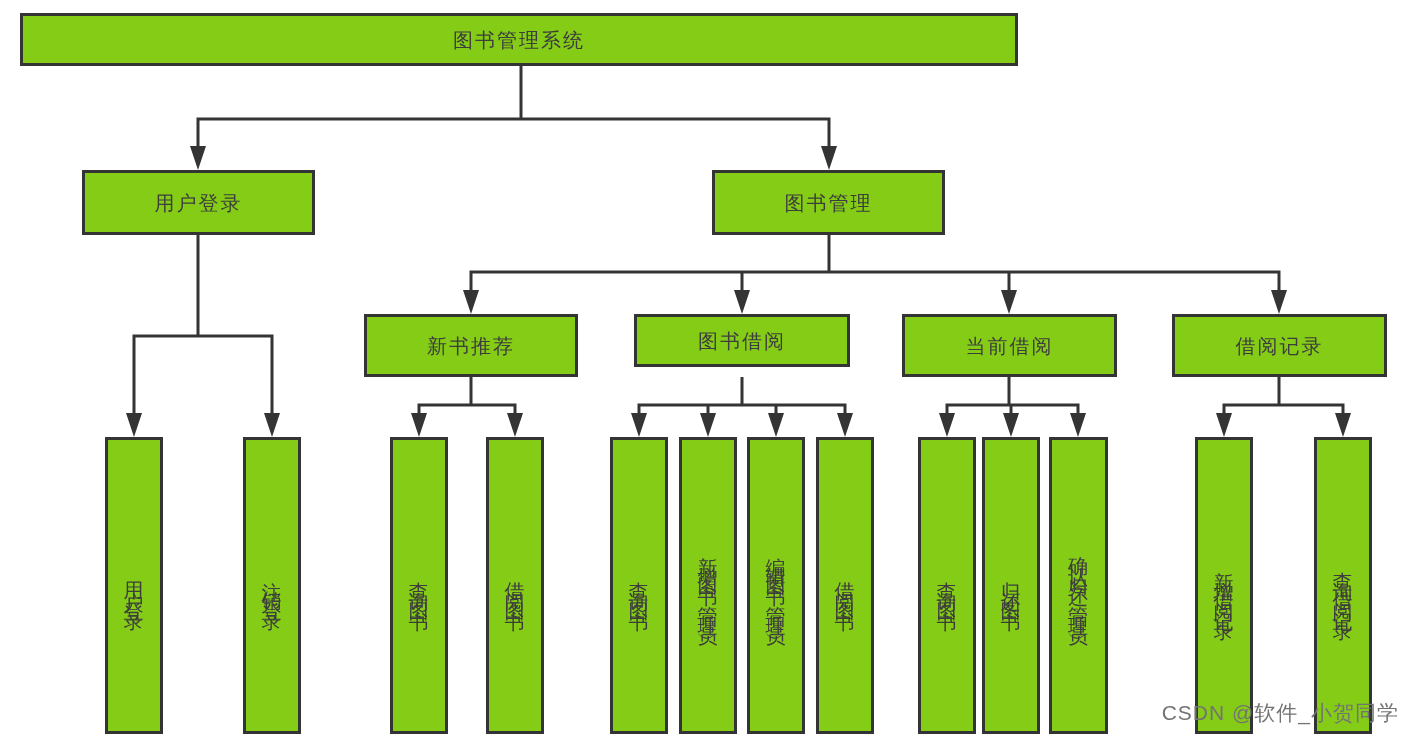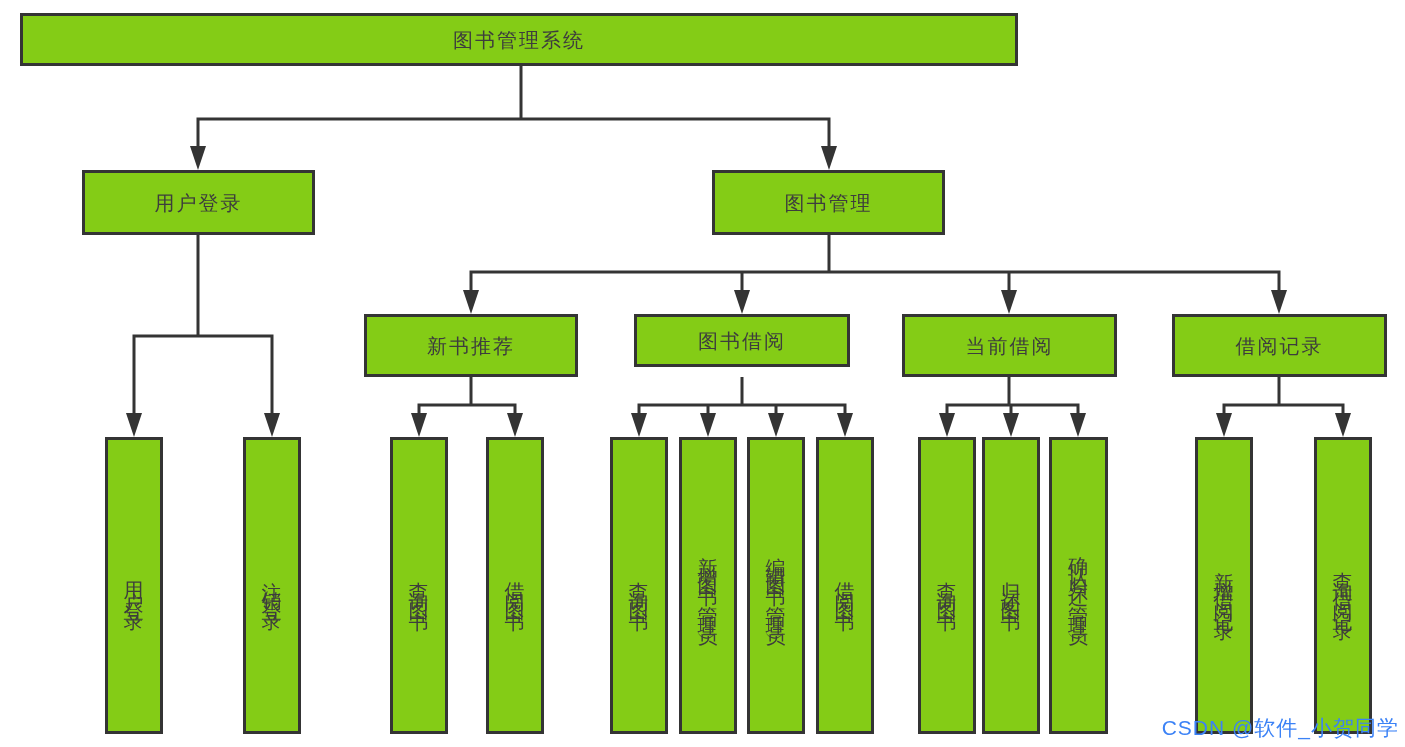--- a/index.html
+++ b/index.html
@@ -35,23 +35,23 @@
   .vbox {
     writing-mode: vertical-rl;
     text-orientation: mixed;
     font-size: 20px;
     letter-spacing: 10px;
     line-height: 1;
   }
   .watermark {
     position: absolute;
     right: 6px;
-    bottom: 5px;
+    bottom: 20px;
     font-size: 21px;
-    color: #3b82f6;
+    color: #737373;
     letter-spacing: 1px;
     white-space: nowrap;
   }
 </style>
 </head>
 <body>
 
 <div class="canvas">
 
   <svg class="connectors" width="1405" height="747" viewBox="0 0 1405 747" xmlns="http://www.w3.org/2000/svg">

